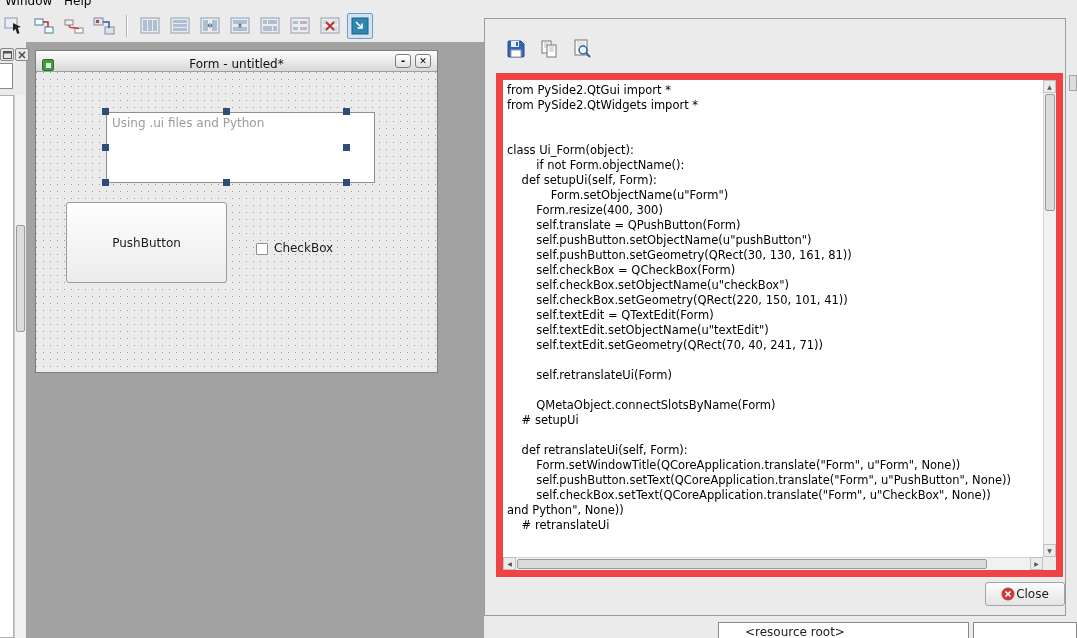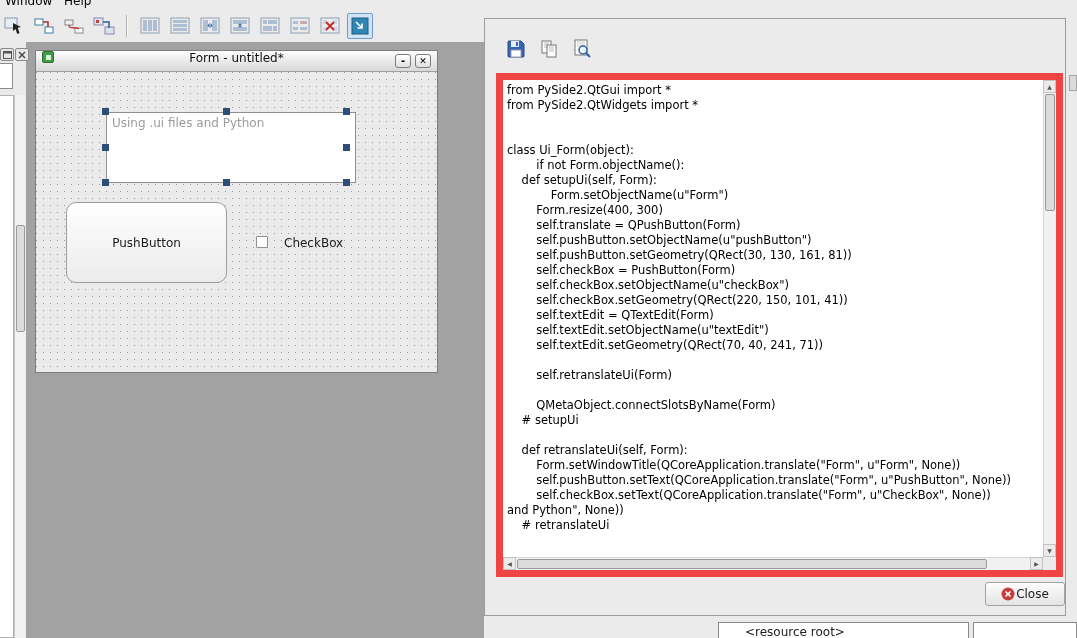--- a/index.html
+++ b/index.html
@@ -24,34 +24,34 @@
   .left-dock { position:absolute; left:0; top:42px; width:26px; height:596px; background:#ebebeb; z-index:2; }
   .dock-btn { position:absolute; width:14px; height:13px; border:1px solid #8a8a8a; background:#e6e6e6; border-radius:2px; display:flex; align-items:center; justify-content:center; }
   .dock-btn.float { left:0; top:6px; }
   .dock-btn.closeb { left:15px; top:6px; }
   .dock-search { position:absolute; left:-7px; top:21px; width:20px; height:26px; background:#fff; border:1px solid #8a8a8a; }
   .dock-list { position:absolute; left:-2px; top:53px; width:16px; height:543px; background:#fff; border:1px solid #b0b0b0; }
   .dock-scroll { position:absolute; left:14px; top:53px; width:11px; height:543px; background:#f2f2f2; border-left:1px solid #c6c6c6; }
   .dock-thumb { position:absolute; left:1px; top:130px; width:9px; height:107px; background:#dcdcdc; border:1px solid #9a9a9a; border-radius:2px; }
   
   .form-window { position:absolute; left:35px; top:50px; width:403px; height:323px; background:#ebebeb; border:1px solid #7d7d7d; z-index:3; }
-  .fw-titlebar { height:21px; background:linear-gradient(#fdfdfd,#d8d8d8); border-bottom:1px solid #a0a0a0; position:relative; display:flex; align-items:flex-start; }
+  .fw-titlebar { height:21px; background:linear-gradient(#fdfdfd,#d8d8d8); border-bottom:1px solid #a0a0a0; position:relative; display:flex; align-items:flex-end; }
   .fw-icon { width:12px; height:12px; margin-left:6px; background:#3e9d42; border:1px solid #2b7030; border-radius:2px; position:relative; z-index:2; }
   .fw-icon::after { content:""; position:absolute; left:3px; top:3px; width:5px; height:5px; background:#dcf2dd; }
   .fw-title { position:absolute; left:0; right:0; text-align:center; font-size:12px; color:#111; }
   .fw-btn { position:absolute; width:16px; height:14px; border:1px solid #7d7d7d; border-radius:3px; background:linear-gradient(#ffffff,#e0e0e0); font-size:10px; font-weight:bold; line-height:1; display:flex; align-items:center; justify-content:center; z-index:2; padding:0; font-family:inherit; }
   .fw-btn.minb { right:26px; top:3px; }
   .fw-btn.clsb { right:6px; top:3px; font-size:9px; }
   .fw-body { position:absolute; left:0; top:21px; right:0; bottom:0;
     background-color:#ebebeb;
     background-image:radial-gradient(#999999 0.8px, transparent 1px);
     background-size:7px 7px; background-position:4px 4px; }
-  .w-textedit { position:absolute; left:70px; top:40px; width:250px; height:71px; background:#fff; border:1px solid #8f8f8f; padding:3px 5px; color:#9c9c9c; font-size:12px; }
-  .w-pushbutton { position:absolute; left:30px; top:130px; width:161px; height:81px; background:linear-gradient(#fefefe,#ececec); border:1px solid #9c9c9c; border-radius:10px; display:flex; align-items:center; justify-content:center; color:#1a1a1a; font-size:12px; }
-  .w-checkbox { position:absolute; left:220px; top:164px; width:101px; height:41px; display:flex; align-items:flex-start; gap:16px; font-size:12px; color:#1a1a1a; }
+  .w-textedit { position:absolute; left:70px; top:40px; width:269px; height:71px; background:#fff; border:1px solid #8f8f8f; padding:3px 5px; color:#9c9c9c; font-size:12px; }
+  .w-pushbutton { position:absolute; left:30px; top:130px; width:161px; height:81px; background:linear-gradient(#fefefe,#ececec); border:1px solid #9c9c9c; border-radius:3px; display:flex; align-items:center; justify-content:center; color:#1a1a1a; font-size:12px; }
+  .w-checkbox { position:absolute; left:220px; top:142px; width:101px; height:41px; display:flex; align-items:flex-end; gap:6px; font-size:12px; color:#1a1a1a; }
   .w-checkbox .box { width:12px; height:12px; background:#fff; border:1px solid #8f8f8f; border-radius:1px; }
   .sel-handle { position:absolute; width:7px; height:7px; background:#2d4e77; z-index:2; }
   
   .code-dialog { position:absolute; left:484px; top:18px; width:582px; height:598px; background:#ebebeb; border:1px solid #9b9b9b; z-index:4; }
   .cd-toolbar { position:absolute; left:18px; top:17px; display:flex; gap:7px; }
   .cd-btn { width:26px; height:26px; background:transparent; border:1px solid transparent; display:flex; align-items:center; justify-content:center; padding:0; }
   .code-box { position:absolute; left:11px; top:54px; width:567px; height:504px; background:#fff; border:7px solid #ef4444; }
   .code-content { position:absolute; left:4px; top:3px; right:15px; bottom:15px; overflow:hidden; font-size:11.5px; line-height:15px; color:#000; }
   .code-line { white-space:pre; min-height:15px; }
   .vscroll { position:absolute; top:0; right:0; bottom:13px; width:13px; background:#f1f1f1; border-left:1px solid #d6d6d6; }
@@ -261,21 +261,21 @@
           <div class="code-line"></div>
           <div class="code-line"></div>
           <div class="code-line">class Ui_Form(object):</div>
           <div class="code-line">        if not Form.objectName():</div>
           <div class="code-line">    def setupUi(self, Form):</div>
           <div class="code-line">            Form.setObjectName(u"Form")</div>
           <div class="code-line">        Form.resize(400, 300)</div>
           <div class="code-line">        self.translate = QPushButton(Form)</div>
           <div class="code-line">        self.pushButton.setObjectName(u"pushButton")</div>
           <div class="code-line">        self.pushButton.setGeometry(QRect(30, 130, 161, 81))</div>
-          <div class="code-line">        self.checkBox = PushButton(Form)</div>
+          <div class="code-line">        self.checkBox = QCheckBox(Form)</div>
           <div class="code-line">        self.checkBox.setObjectName(u"checkBox")</div>
           <div class="code-line">        self.checkBox.setGeometry(QRect(220, 150, 101, 41))</div>
           <div class="code-line">        self.textEdit = QTextEdit(Form)</div>
           <div class="code-line">        self.textEdit.setObjectName(u"textEdit")</div>
           <div class="code-line">        self.textEdit.setGeometry(QRect(70, 40, 241, 71))</div>
           <div class="code-line"></div>
           <div class="code-line">        self.retranslateUi(Form)</div>
           <div class="code-line"></div>
           <div class="code-line">        QMetaObject.connectSlotsByName(Form)</div>
           <div class="code-line">    # setupUi</div>

